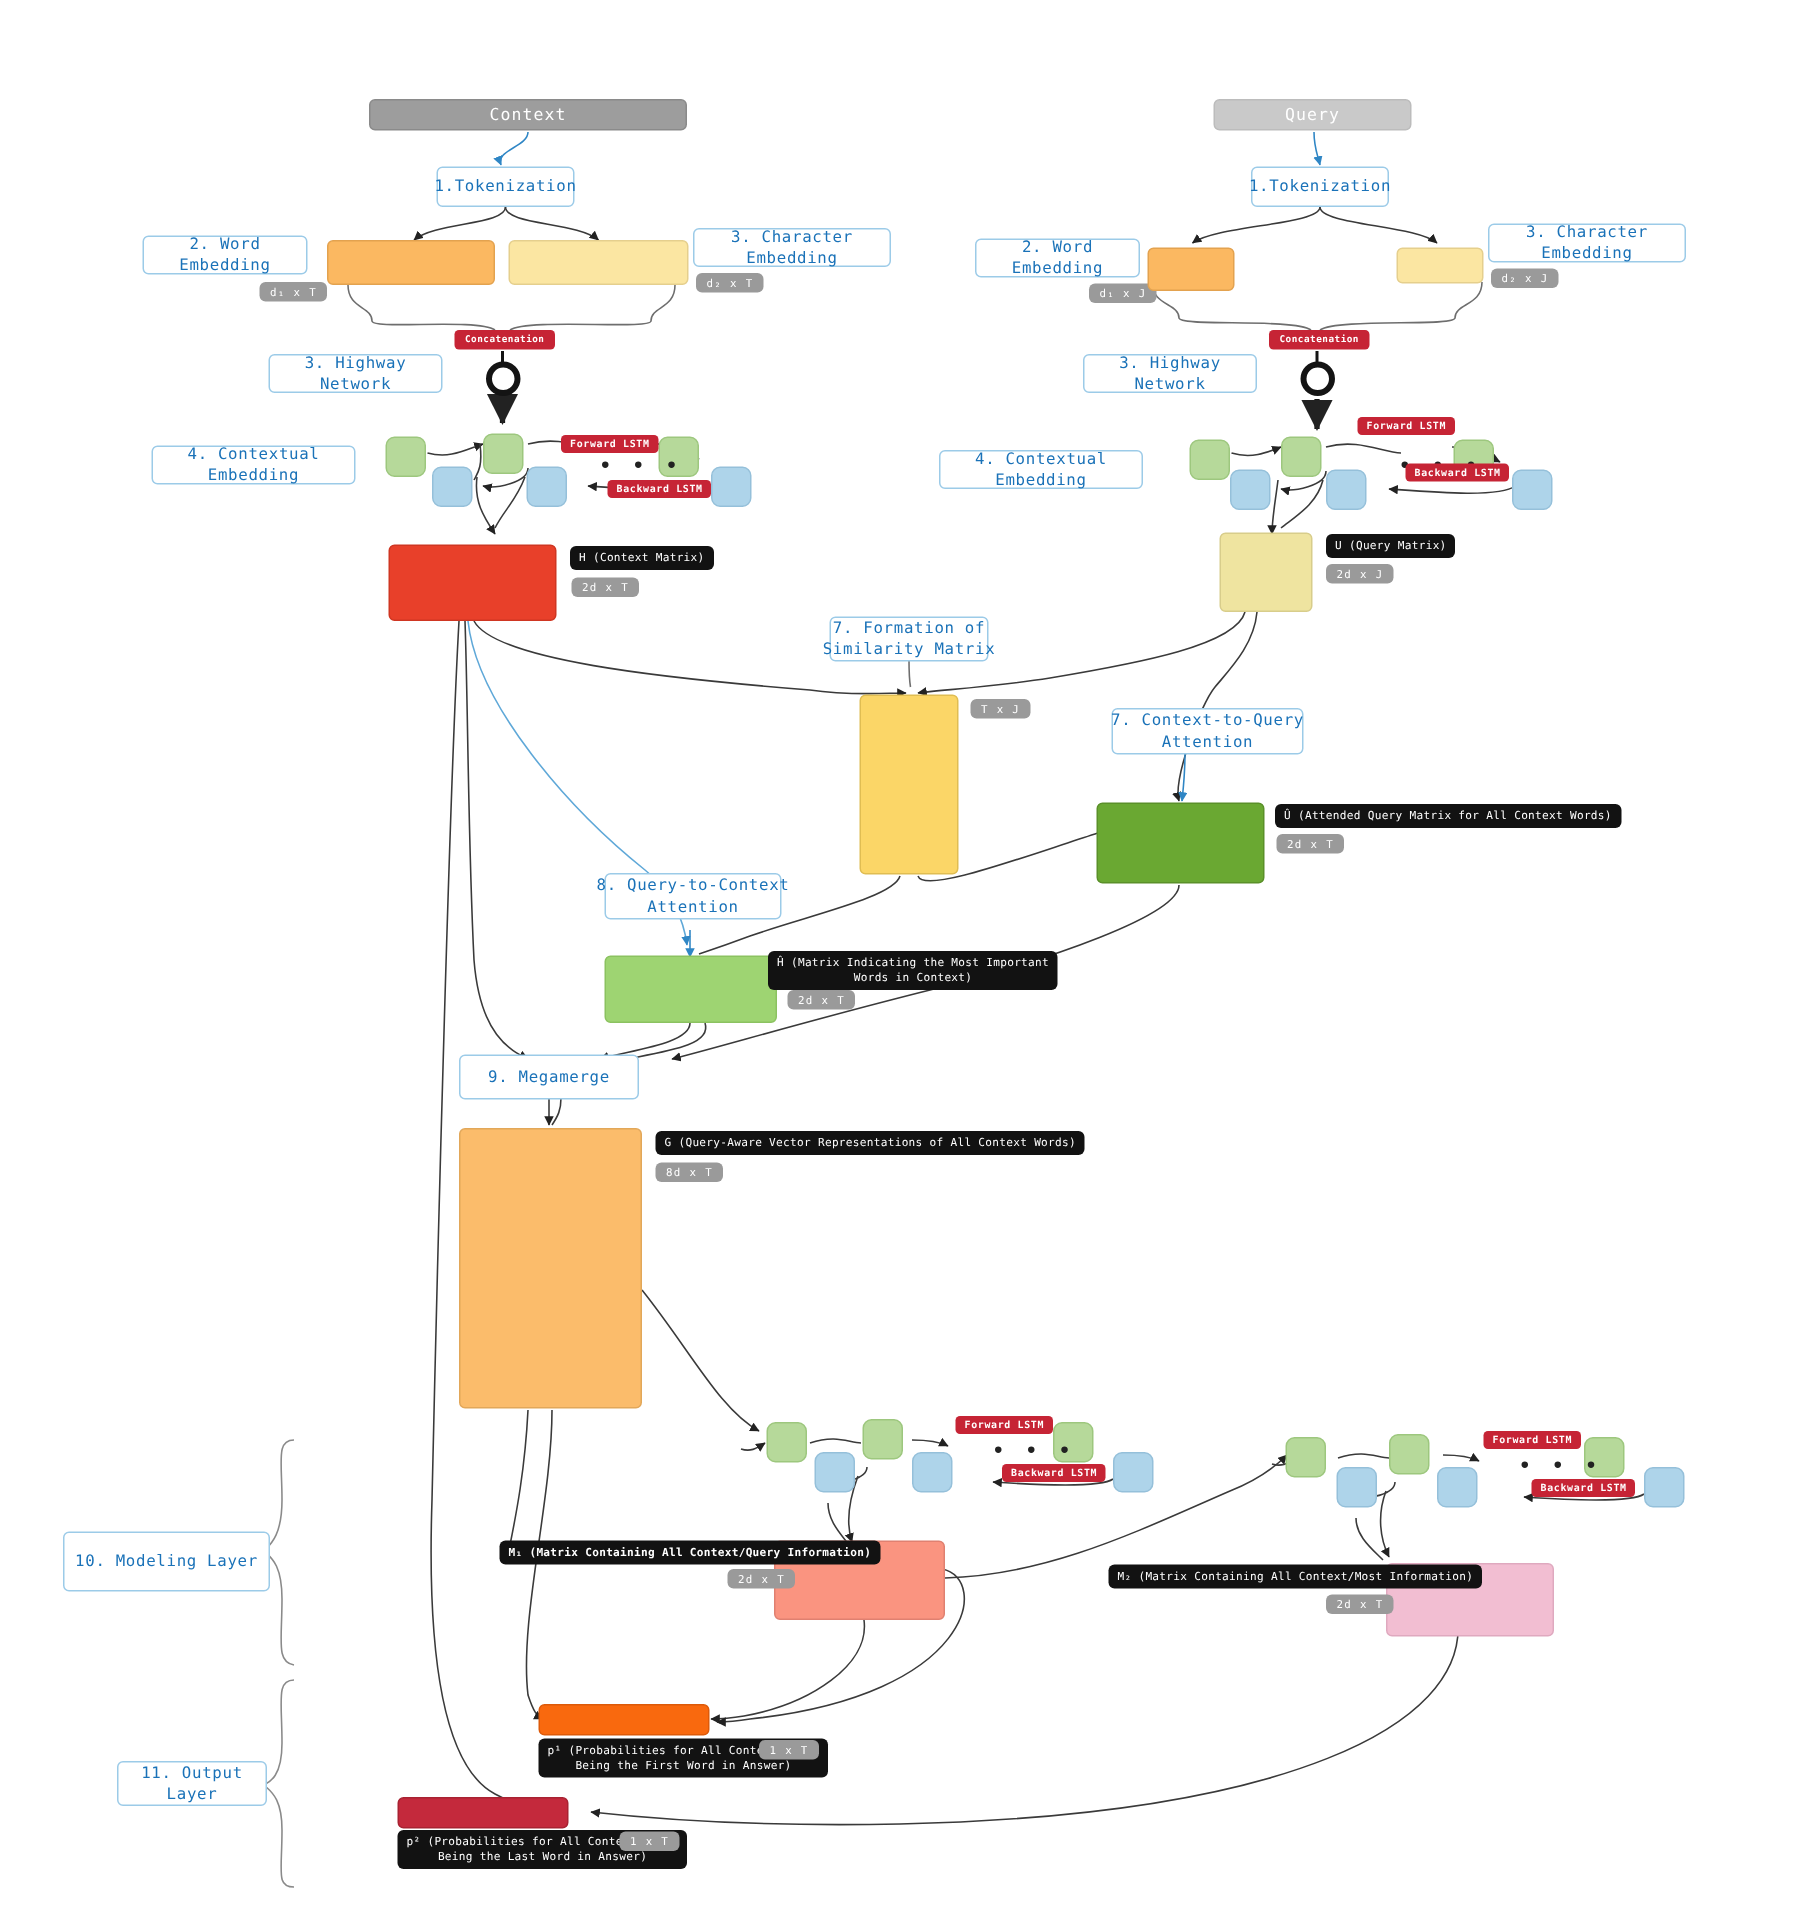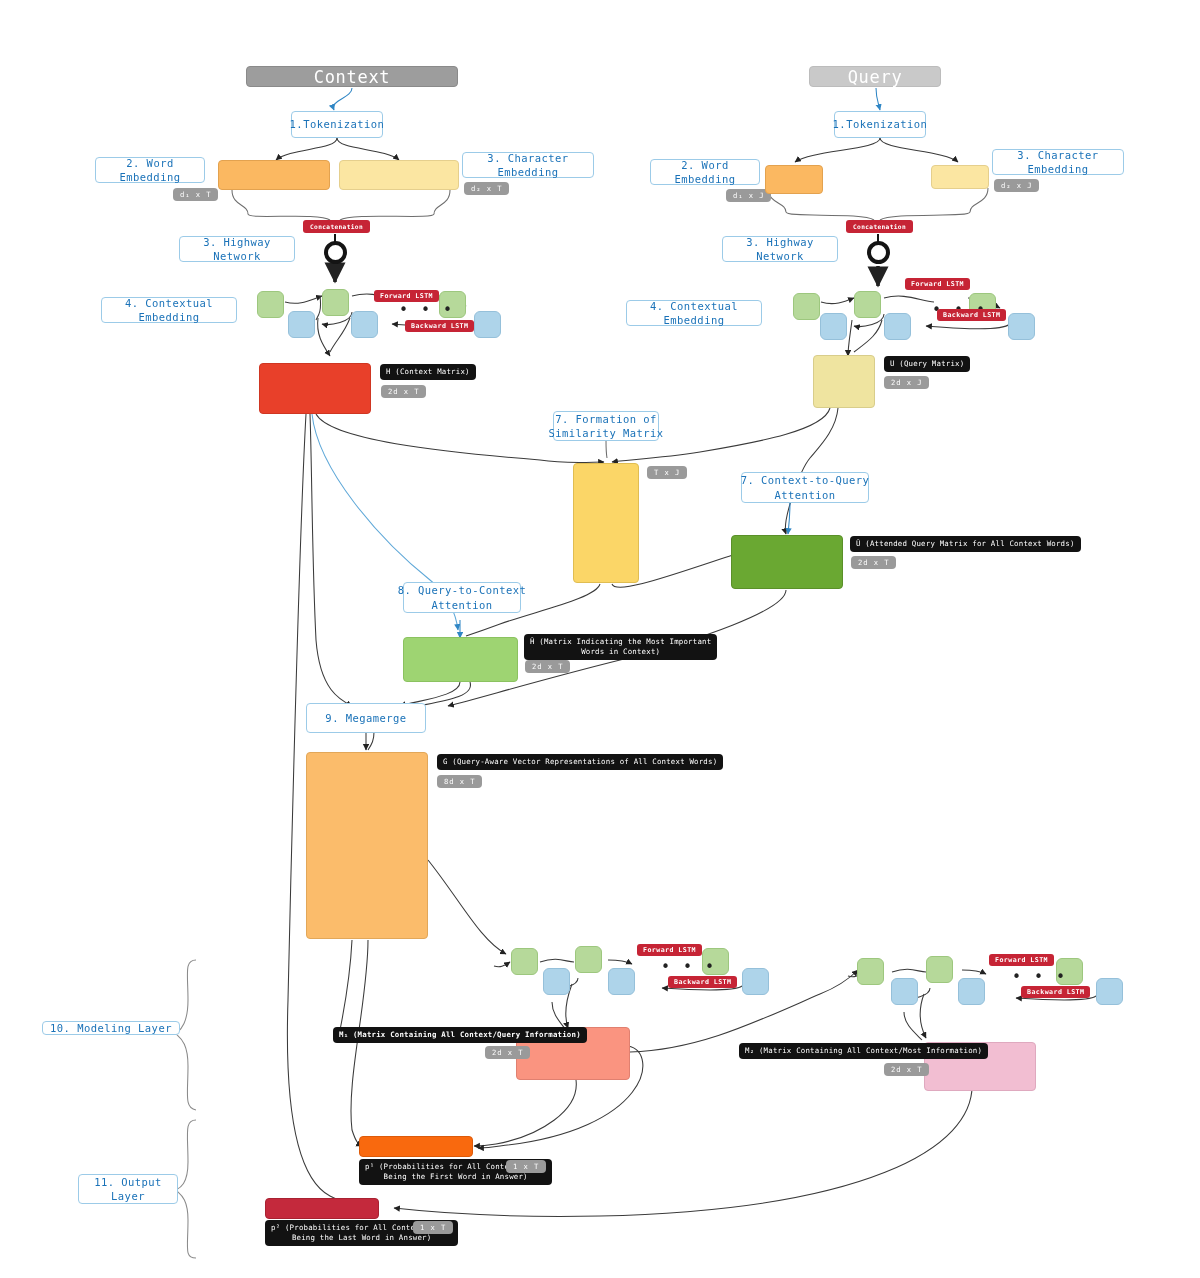--- a/index.html
+++ b/index.html
@@ -7,21 +7,21 @@
     font-family:"DejaVu Sans Mono","Liberation Mono",monospace;
     width:1200px;height:1278px;position:relative;overflow:hidden;
   }
   #stage{position:absolute;left:0;top:0;width:1200px;height:1278px;}
   #wires{position:absolute;left:0;top:0;width:1200px;height:1278px;pointer-events:none;}
   .node{position:absolute;box-sizing:border-box;}
 
   
   .srcpill{
     border-radius:4px;display:flex;align-items:center;justify-content:center;
-    color:#ffffff;font-size:17px;letter-spacing:.7px;
+    color:#ffffff;font-size:11px;letter-spacing:.7px;
   }
   .srcpill.ctx{background:#9d9d9d;border:1px solid #8a8a8a;}
   .srcpill.qry{background:#c9c9c9;border:1px solid #bcbcbc;}
 
   
   .step{
     border:1px solid #9ccbe8;background:#ffffff;border-radius:4px;
     color:#1a72b8;font-size:10.5px;letter-spacing:.45px;line-height:1.35;
     display:flex;align-items:center;justify-content:center;text-align:center;
     padding:2px 4px;
@@ -271,30 +271,30 @@
 
   <div class="node step" style="left:741px;top:472px;width:128px;height:31px;white-space:pre;">7. Context-to-Query
 Attention</div>
   <div class="node blk green" style="left:731px;top:535px;width:112px;height:54px;"></div>
   <div class="node tag" style="left:850px;top:536px;">Û (Attended Query Matrix for All Context Words)</div>
   <div class="node dim" style="left:851px;top:556px;">2d x T</div>
 
   <div class="node step" style="left:403px;top:582px;width:118px;height:31px;white-space:pre;">8. Query-to-Context
 Attention</div>
   <div class="node blk lgreen" style="left:403px;top:637px;width:115px;height:45px;"></div>
-  <div class="node tag" style="left:524px;top:634px;">Ĥ (Matrix Indicating the Most Important
+  <div class="node tag" style="left:512px;top:634px;">Ĥ (Matrix Indicating the Most Important
 Words in Context)</div>
   <div class="node dim" style="left:525px;top:660px;">2d x T</div>
 
   <div class="node step" style="left:306px;top:703px;width:120px;height:30px;">9. Megamerge</div>
   <div class="node blk bigorange" style="left:306px;top:752px;width:122px;height:187px;"></div>
   <div class="node tag" style="left:437px;top:754px;">G (Query-Aware Vector Representations of All Context Words)</div>
   <div class="node dim" style="left:437px;top:775px;">8d x T</div>
 
-  <div class="node step" style="left:42px;top:1021px;width:138px;height:14px;">10. Modeling Layer</div>
+  <div class="node step" style="left:42px;top:1021px;width:138px;height:40px;">10. Modeling Layer</div>
 
   <div class="node cell g" style="left:511px;top:948px;"></div>
   <div class="node cell g" style="left:575px;top:946px;"></div>
   <div class="node cell g" style="left:702px;top:948px;"></div>
   <div class="node cell b" style="left:543px;top:968px;"></div>
   <div class="node cell b" style="left:608px;top:968px;"></div>
   <div class="node cell b" style="left:742px;top:968px;"></div>
   <div class="node dots" style="left:661px;top:960px;">• • •</div>
   <div class="node lstm" style="left:637px;top:944px;">Forward LSTM</div>
   <div class="node lstm" style="left:668px;top:976px;">Backward LSTM</div>

